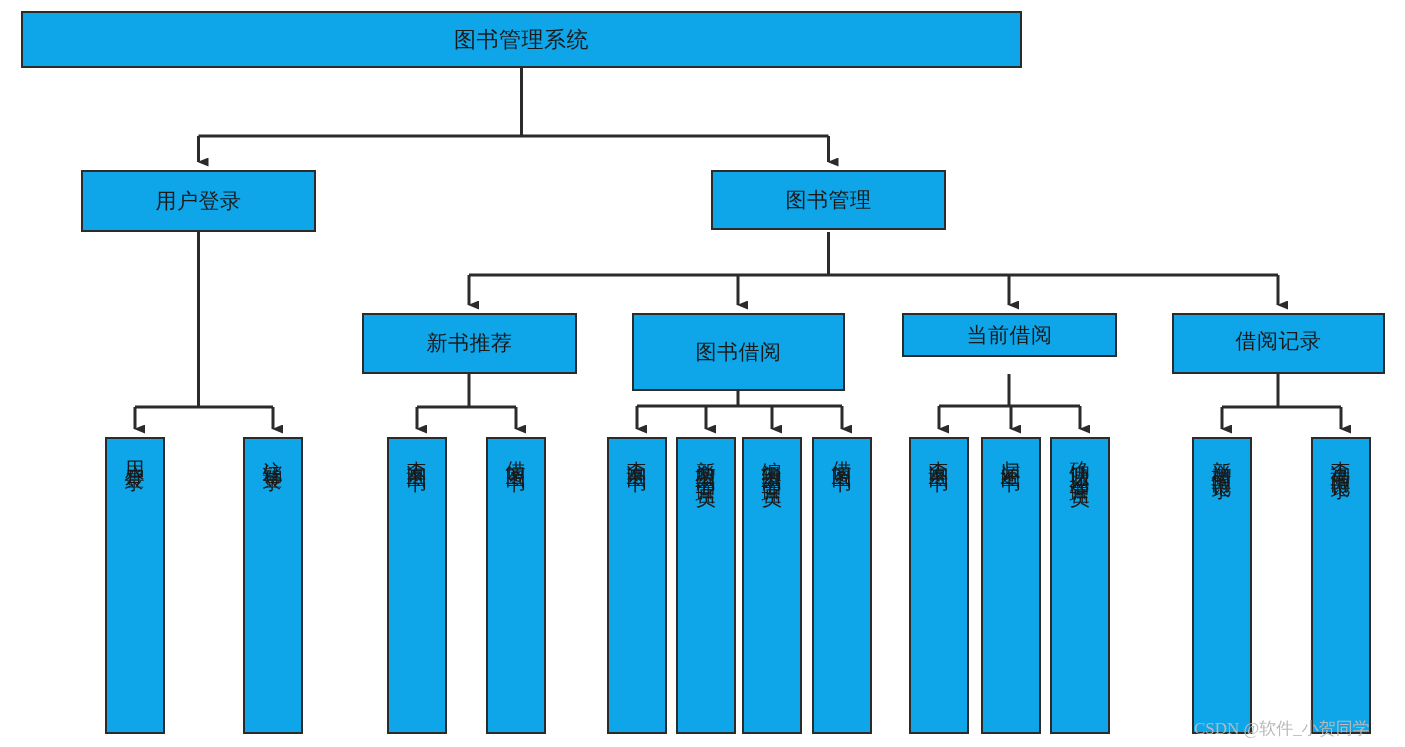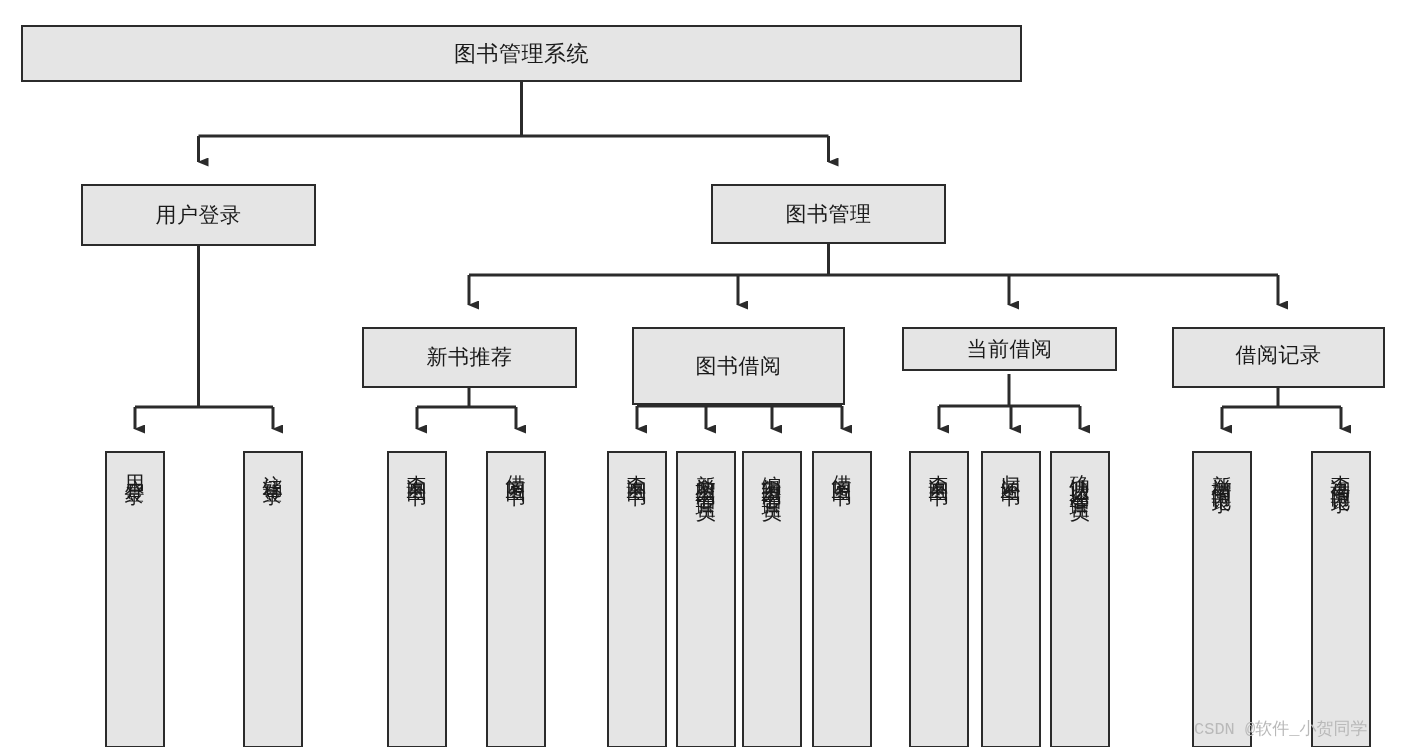--- a/index.html
+++ b/index.html
@@ -22,28 +22,27 @@
     position: absolute;
     left: 0;
     top: 0;
     width: 1405px;
     height: 747px;
     pointer-events: none;
   }
   .node {
     position: absolute;
     box-sizing: border-box;
-    background: #e5e5e5;
+    background: #0ea5e9;
     border: 2px solid #1d4ed8;
     display: flex;
     align-items: center;
     justify-content: center;
     color: #1a1a1a;
     z-index: 2;
-    margin-top: 14px;
   }
   .node-label {
     display: block;
     line-height: 1.18;
     letter-spacing: 0.5px;
     white-space: nowrap;
   }
   
   .node.horiz .node-label {
     font-size: 21px;
@@ -64,21 +63,21 @@
     line-height: 1.0;
     letter-spacing: 4px;
     white-space: nowrap;
   }
   .watermark {
     position: absolute;
     color: #b9b9b9;
     font-size: 17px;
     white-space: nowrap;
     z-index: 3;
-    font-family: Liberation Mono, monospace;
+    font-family: Liberation Serif, serif;
   }
 </style>
 </head>
 <body>
 
 <div id="diagram-canvas" style="background: rgb(255, 255, 255);">
 
   <svg id="edges-layer" width="1405" height="747" viewBox="0 0 1405 747">
     <defs>
       <marker id="arrowhead" markerWidth="9" markerHeight="11" refX="4.5" refY="10" orient="auto" markerUnits="userSpaceOnUse">

